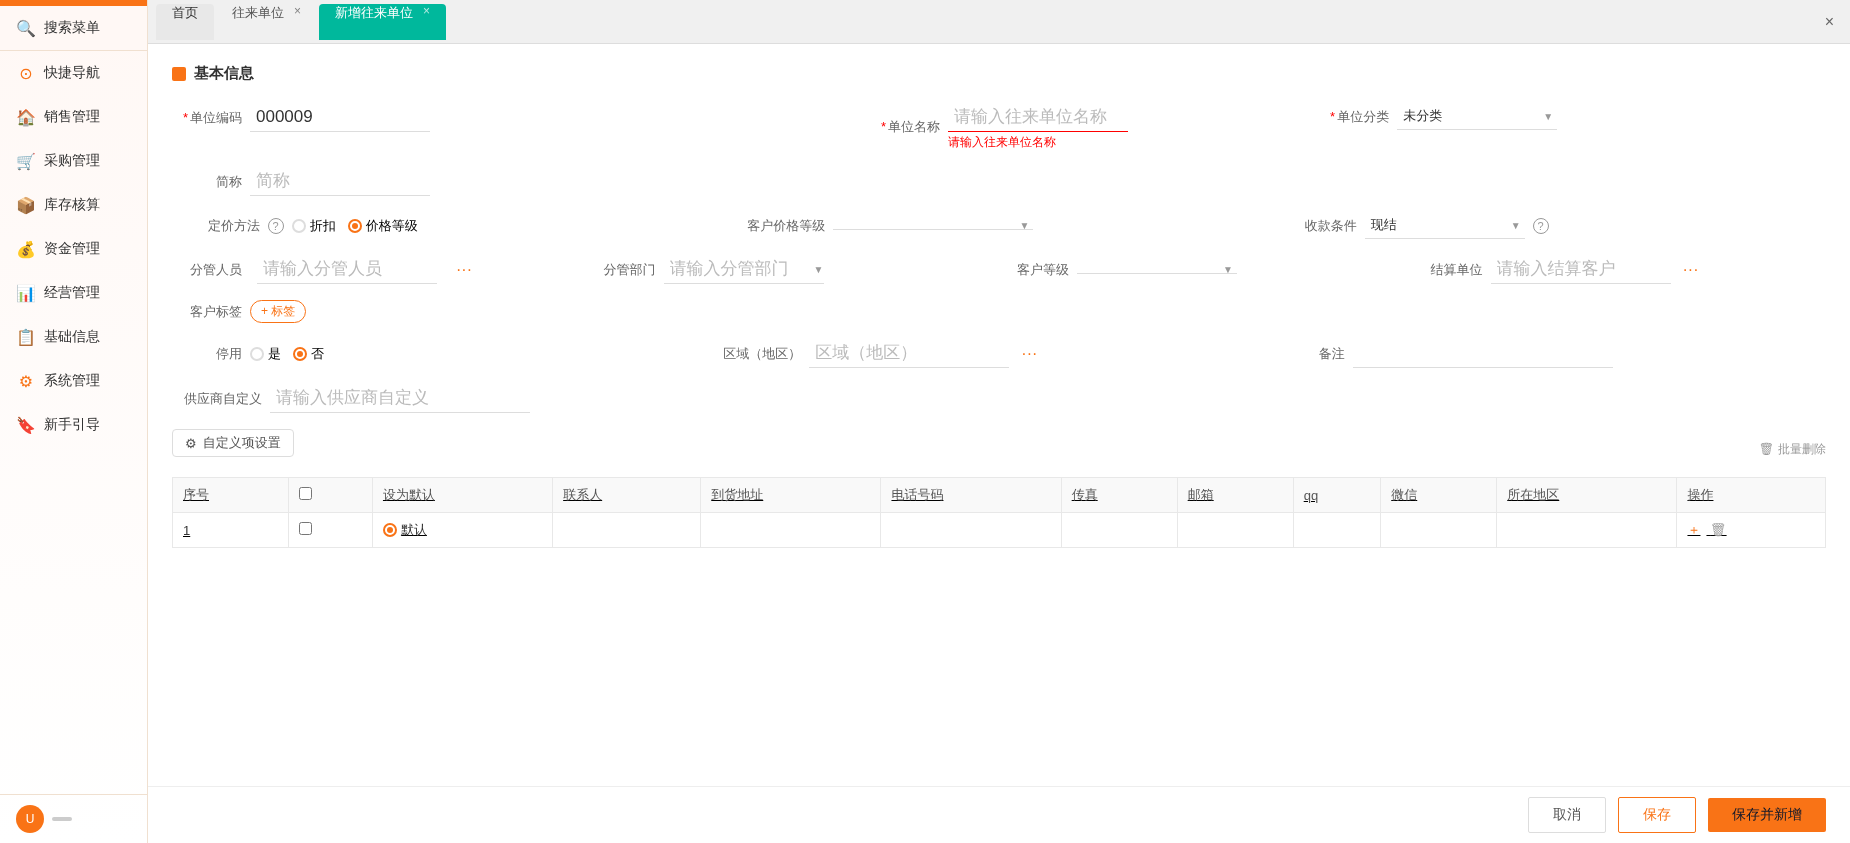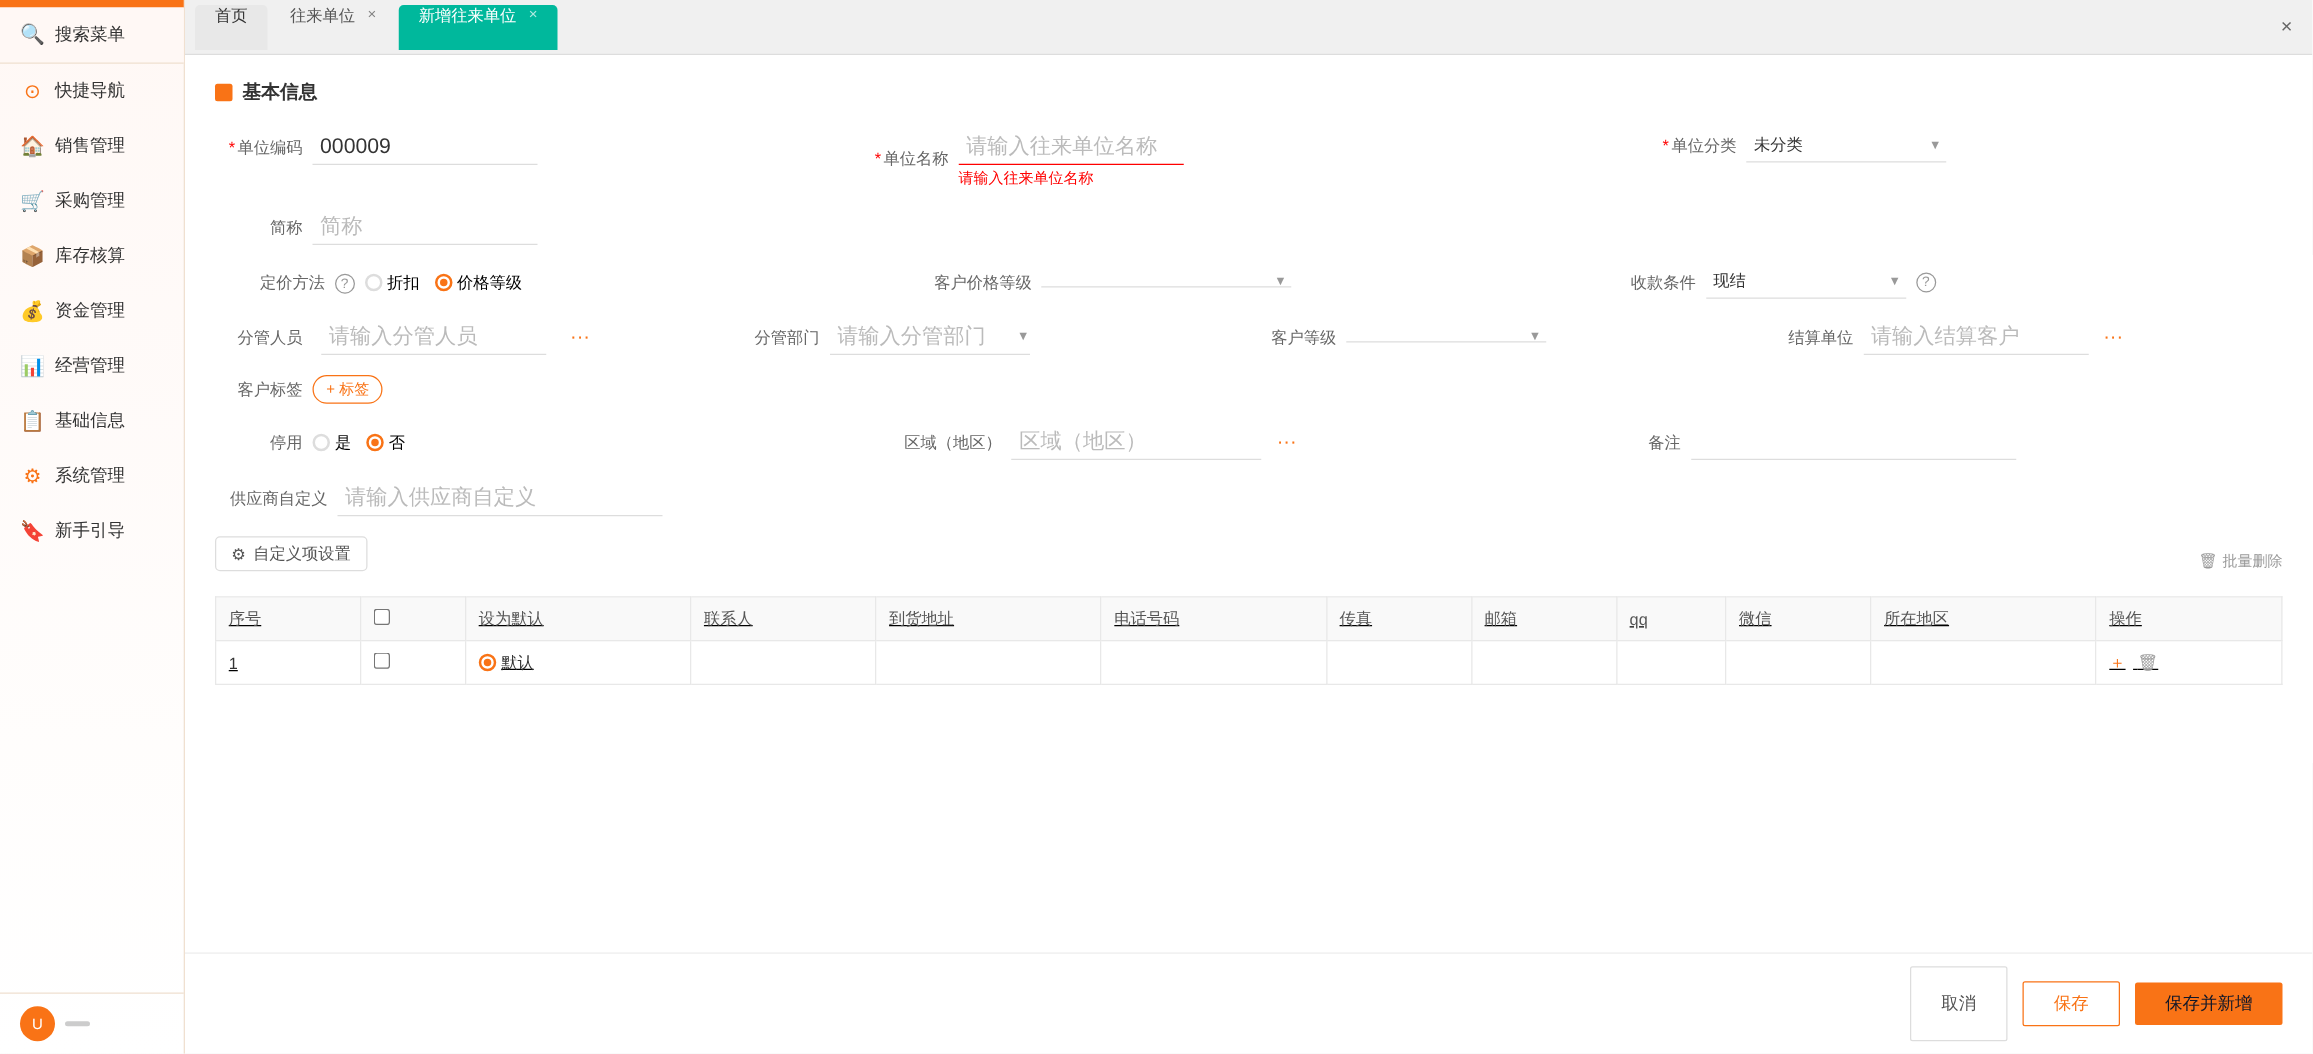--- a/index.html
+++ b/index.html
@@ -329,21 +329,21 @@
       border-top: 1px solid #eee;
       background: white;
       display: flex;
       align-items: center;
       justify-content: flex-end;
       padding: 10px 24px;
       gap: 12px;
       flex-shrink: 0;
     }
     .btn-cancel {
-      padding: 20px 24px;
+      padding: 8px 24px;
       border: 1px solid #ddd;
       border-radius: 2px;
       font-size: 14px;
       cursor: pointer;
       background: white;
       color: #555;
     }
     .btn-save {
       padding: 8px 24px;
       border: none;
@@ -459,21 +459,21 @@
     </div>
 
 
     <div class="form-row">
       <div class="form-group" style="flex:1;">
         <span class="form-label">
           <span class="required-star">*</span><span>单位编码</span>
         </span>
         <input class="form-input" type="text" value="000009" style="">
       </div>
-      <div class="form-group" style="flex:1.2;">
+      <div class="form-group" style="flex:1.2;justify-content:center;">
         <span class="form-label">
           <span class="required-star">*</span><span>单位名称</span>
         </span>
         <div class="field-with-error">
           <input class="form-input error" type="text" placeholder="请输入往来单位名称" style="">
           <span class="error-msg">请输入往来单位名称</span>
         </div>
       </div>
       <div class="form-group" style="flex:1;">
         <span class="form-label" style="min-width:80px;">

